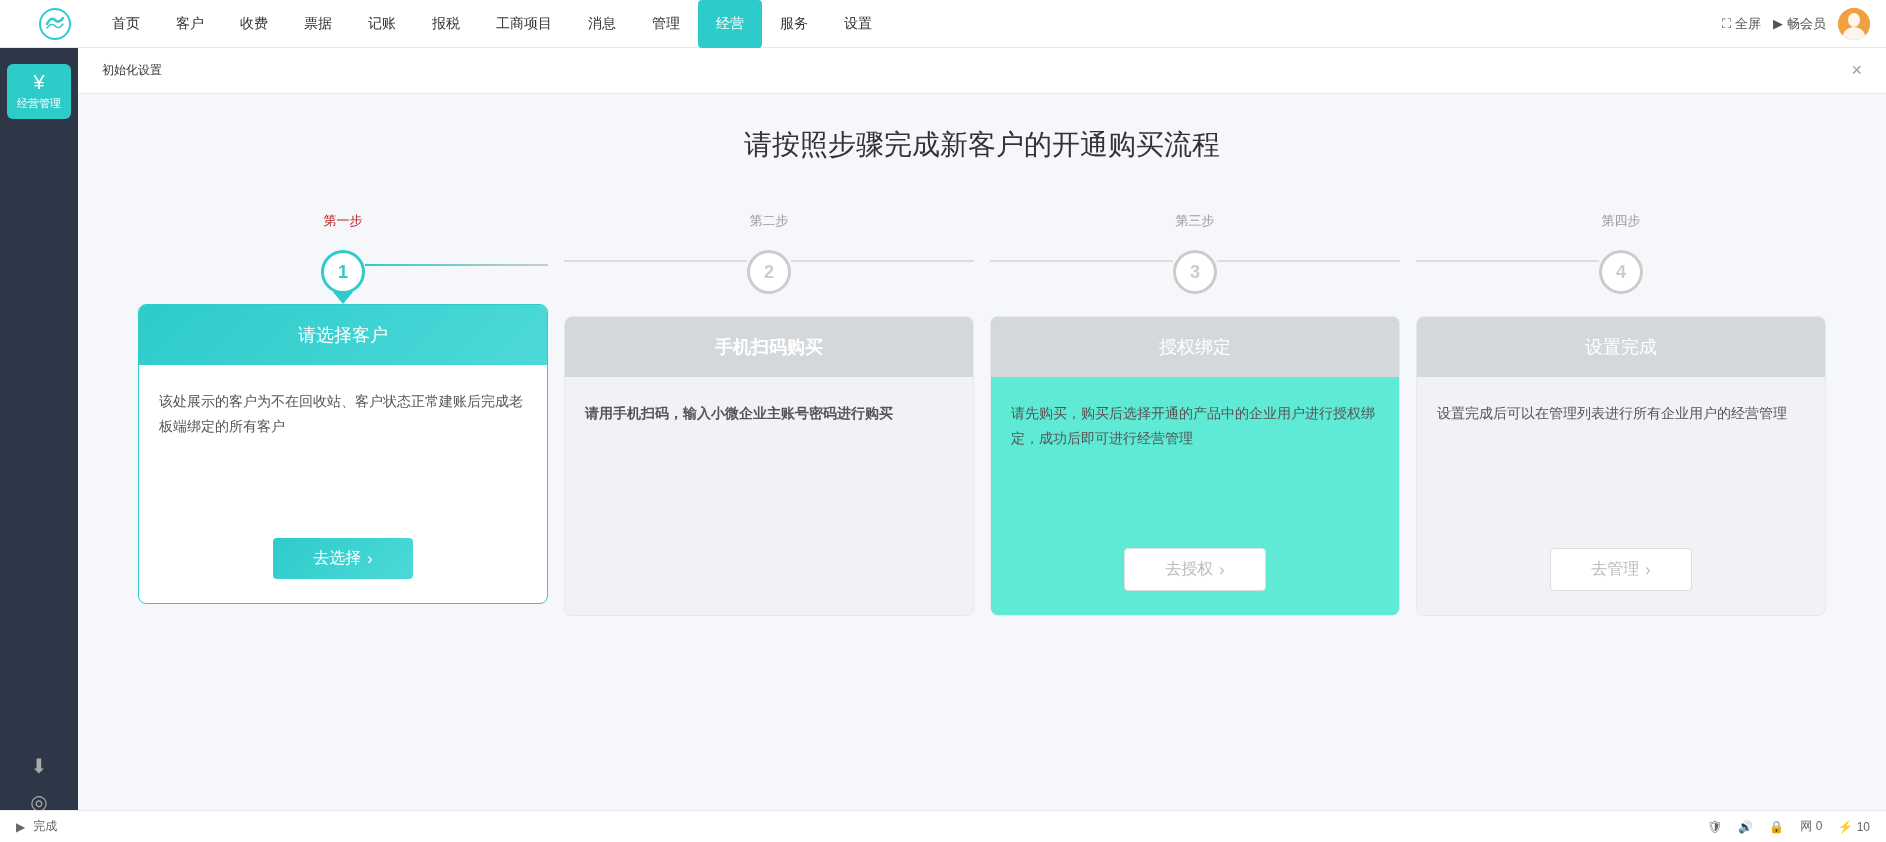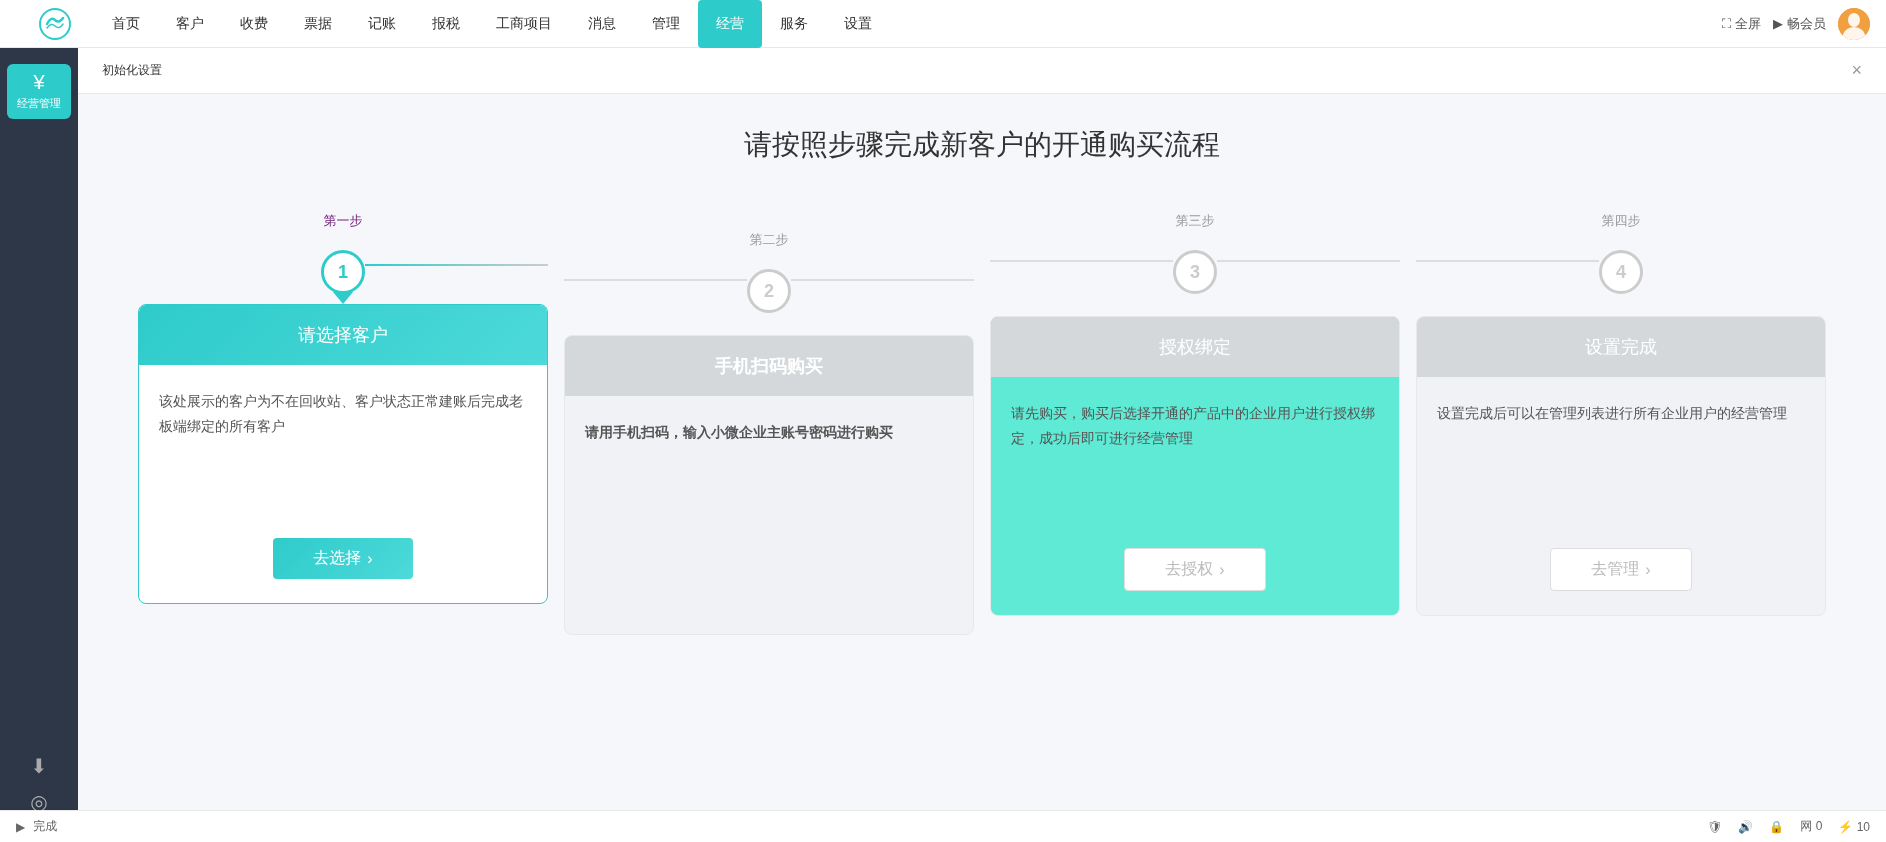--- a/index.html
+++ b/index.html
@@ -66,21 +66,21 @@
     }
     .page-title { font-size: 12px; color: #333; font-weight: normal; }
     .close-btn { font-size: 18px; color: #999; cursor: pointer; }
 
     
     .setup-area { padding: 32px 60px; }
     .setup-heading {
       text-align: center; font-size: 28px; color: #333; margin-bottom: 48px; font-weight: normal;
     }
     .step-label { font-size: 13px; color: #999; margin-bottom: 10px; }
-    .step-label.active-label { color: #701a75; }
+    .step-label.active-label { color: #b91c1c; }
     .step-circle {
       width: 44px; height: 44px; border-radius: 50%; border: 3px solid #ccc;
       display: flex; align-items: center; justify-content: center;
       font-size: 18px; color: #ccc; font-weight: bold;
       background: #fff; flex-shrink: 0; position: relative; z-index: 1;
     }
     .step-circle.active {
       border-color: #2ecbcb; color: #2ecbcb;
     }
     .step-col {
@@ -232,21 +232,21 @@
             <div class="card-footer">
               <button class="action-btn primary">
                 <span>去选择</span>
                 <span>›</span>
               </button>
             </div>
           </div>
         </div>
 
         <div class="step-col">
-          <div style="text-align:center; margin-bottom:10px;margin-top:19px;">
+          <div style="text-align:center; margin-bottom:10px;">
             <div class="step-label">第二步</div>
           </div>
           <div style="display:flex; align-items:center; width:100%; margin-bottom:0;">
             <div style="flex:1; height:2px; background:#ddd; margin-top:-34px;"></div>
             <div class="step-pointer-wrap">
               <div class="step-circle">2</div>
               <div style="width:0;height:12px;"></div>
             </div>
             <div style="flex:1; height:2px; background:#ddd; margin-top:-34px;"></div>
           </div>

